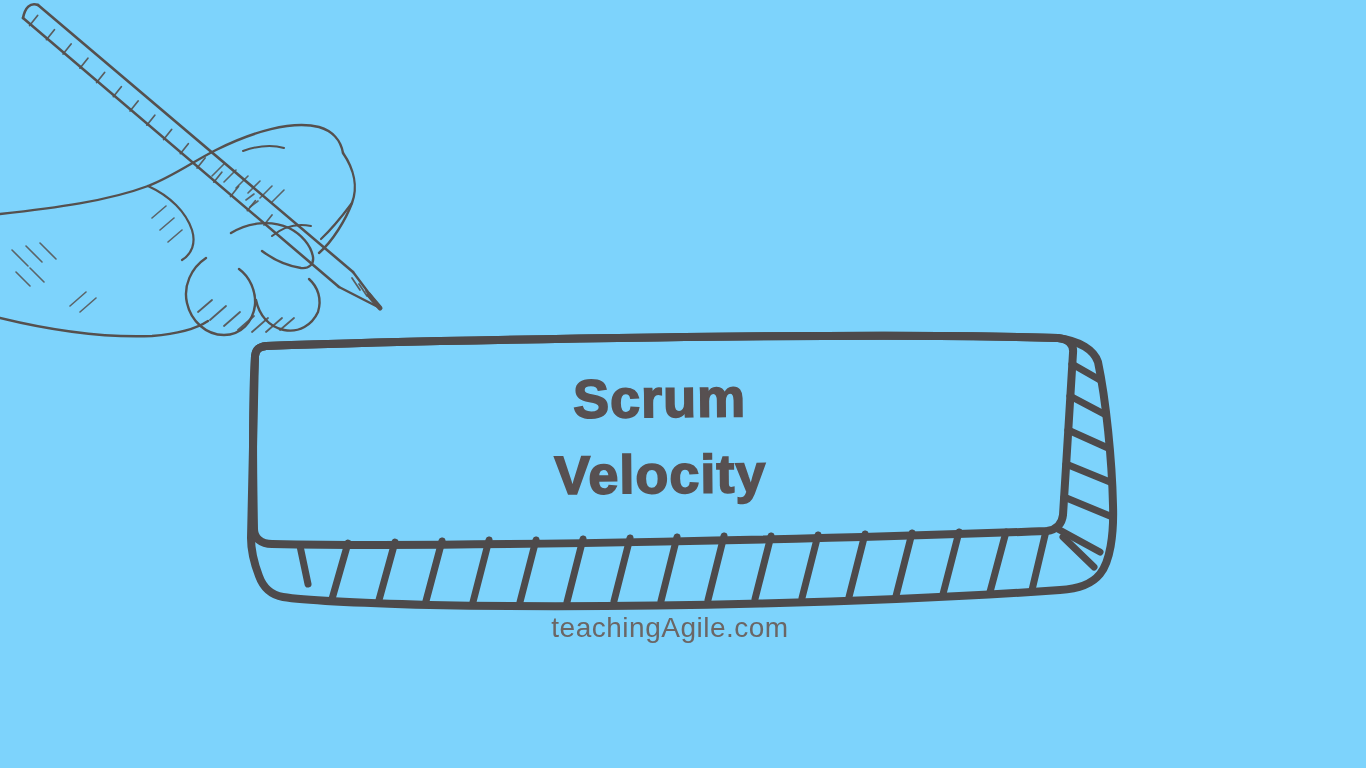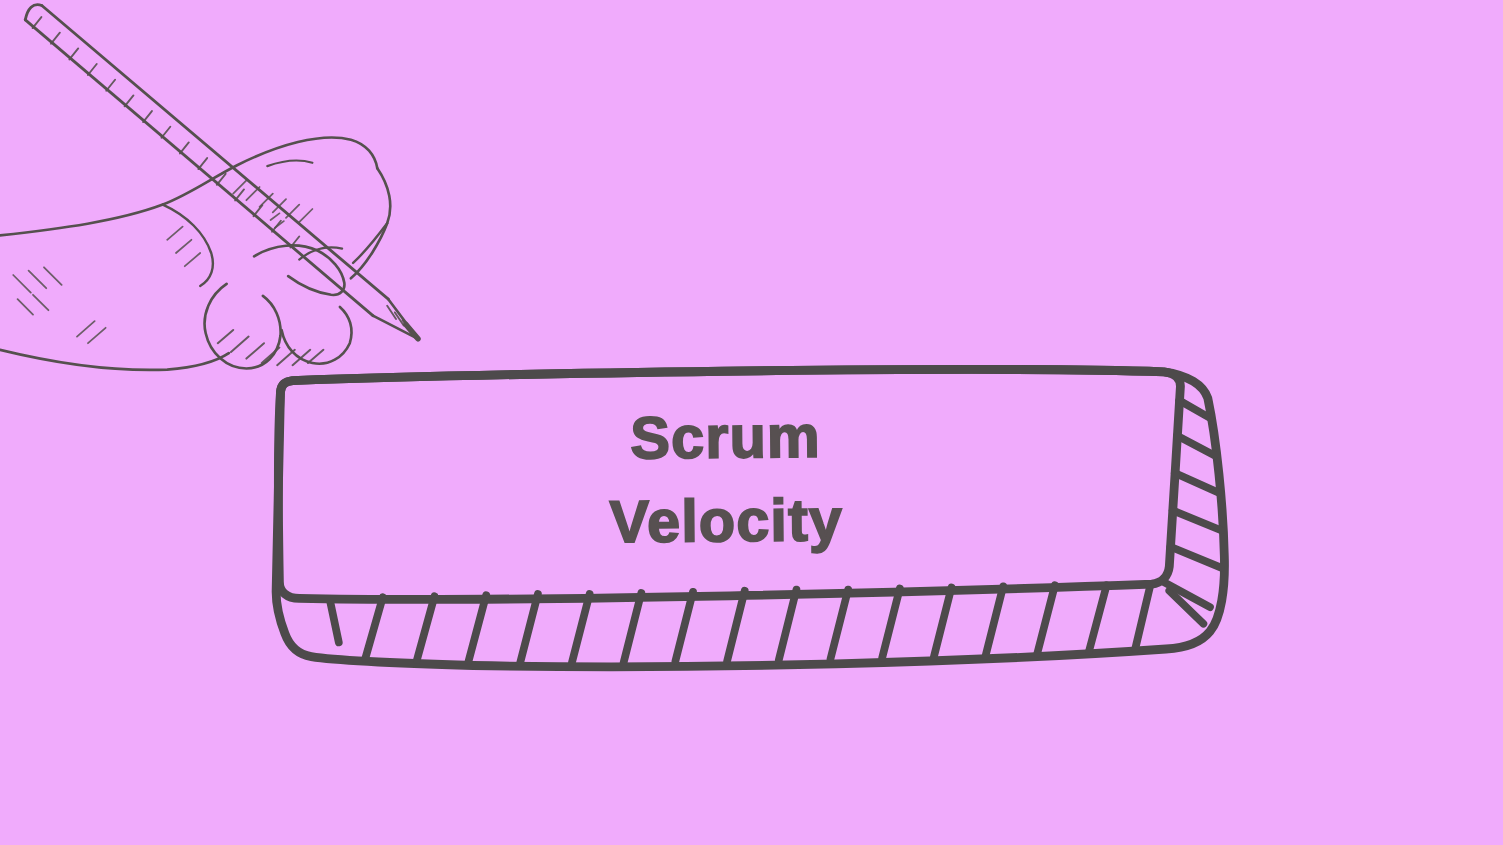--- a/index.html
+++ b/index.html
@@ -5,21 +5,21 @@
   html, body {
     margin: 0; padding: 0;
     width: 1366px; height: 768px;
     background: #ffffff;
     overflow: hidden;
     font-family: "Liberation Sans", sans-serif;
   }
   .stage {
     position: relative;
     width: 1366px; height: 768px;
-    background: #f0abfc;
+    background: #7dd3fc;
   }
   .artwork {
     position: absolute;
     left: 0; top: 0;
     width: 1366px; height: 768px;
   }
   .banner-title {
     position: absolute;
     left: 250px; top: 360px;
     width: 820px;
@@ -137,14 +137,15 @@
         C 253,475 252,400 255,356
         C 256,349 259,347 266,346 Z"></path>
     </g>
   </svg>
 
   <div class="banner-title">
     <span class="line">Scrum</span>
     <span class="line">Velocity</span>
   </div>
 
+  <div class="site-footer">teachingAgile.com</div>
 
 </div>
 
 </body></html>

